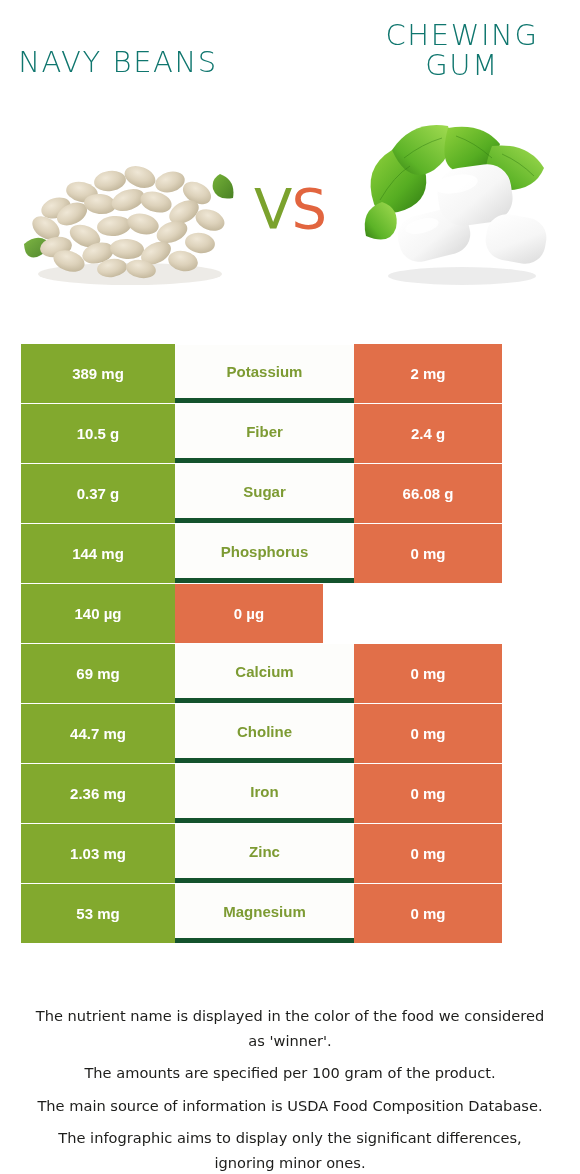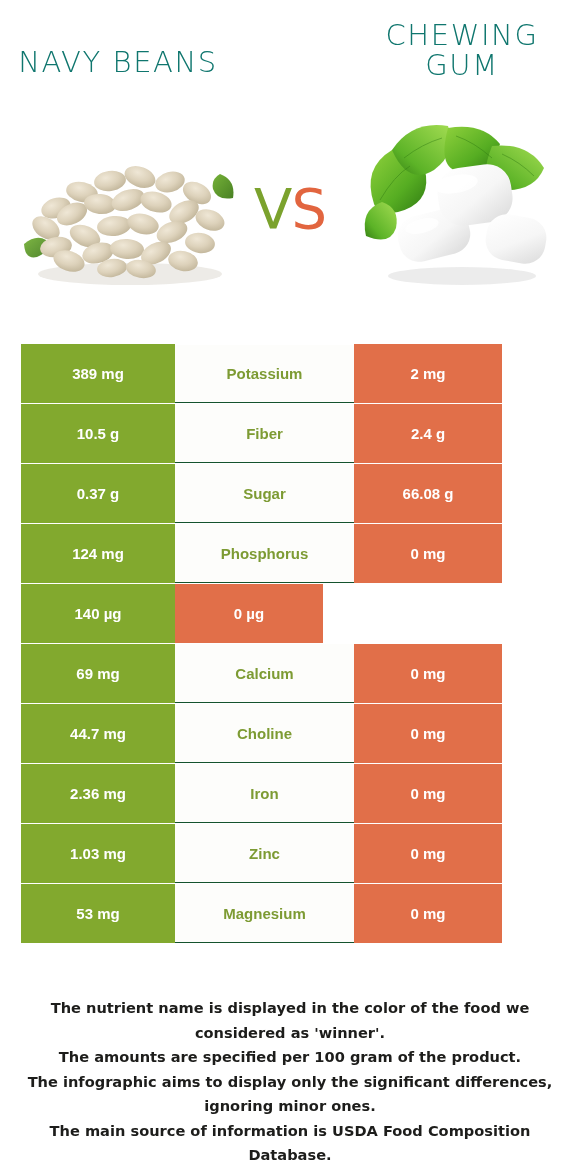--- a/index.html
+++ b/index.html
@@ -95,21 +95,21 @@
     width: 154px;
     background: #82a92e;
     color: #ffffff;
     font-weight: 700;
   }
   .cell-mid {
     width: 179px;
     background: #fdfdfb;
     color: #7d9b33;
     font-weight: 600;
-    border-bottom: 1px solid #14532d;
+    border-bottom: 5px solid #14532d;
   }
   .row:first-child .cell-mid { border-top: 1px solid #ffffff; }
   .cell-right {
     width: 148px;
     background: #e16f49;
     color: #ffffff;
     font-weight: 600;
   }
 
   
@@ -117,21 +117,21 @@
     position: absolute;
     left: 22px;
     top: 996px;
     width: 536px;
     text-align: center;
     color: #1d1d1b;
     font-size: 14.6px;
     line-height: 24.5px;
     font-family: "DejaVu Sans", sans-serif;
   }
-  .footer p { margin: 0; font-weight: bold; }
+  .footer p { margin: 8px; }
 </style>
 </head>
 <body>
 
 <div class="header">
 
   <div class="title title-left">NAVY BEANS</div>
 
   <div class="title title-right">CHEWING GUM</div>
 
@@ -245,21 +245,21 @@
     <div class="cell cell-left">10.5 g</div>
     <div class="cell cell-mid">Fiber</div>
     <div class="cell cell-right">2.4 g</div>
   </div>
   <div class="row">
     <div class="cell cell-left">0.37 g</div>
     <div class="cell cell-mid">Sugar</div>
     <div class="cell cell-right">66.08 g</div>
   </div>
   <div class="row">
-    <div class="cell cell-left">124 mg</div>
+    <div class="cell cell-left">144 mg</div>
     <div class="cell cell-mid">Phosphorus</div>
     <div class="cell cell-right">0 mg</div>
   </div>
   <div class="row">
     <div class="cell cell-left">140 µg</div>
     <div class="cell cell-right">0 µg</div>
   </div>
   <div class="row">
     <div class="cell cell-left">69 mg</div>
     <div class="cell cell-mid">Calcium</div>
@@ -283,15 +283,15 @@
   <div class="row">
     <div class="cell cell-left">53 mg</div>
     <div class="cell cell-mid">Magnesium</div>
     <div class="cell cell-right">0 mg</div>
   </div>
 </div>
 
 <div class="footer">
   <p>The nutrient name is displayed in the color of the food we considered as 'winner'.</p>
   <p>The amounts are specified per 100 gram of the product.</p>
+  <p>The main source of information is USDA Food Composition Database.</p>
   <p>The infographic aims to display only the significant differences, ignoring minor ones.</p>
-  <p>The main source of information is USDA Food Composition Database.</p>
 </div>
 
 </body></html>

